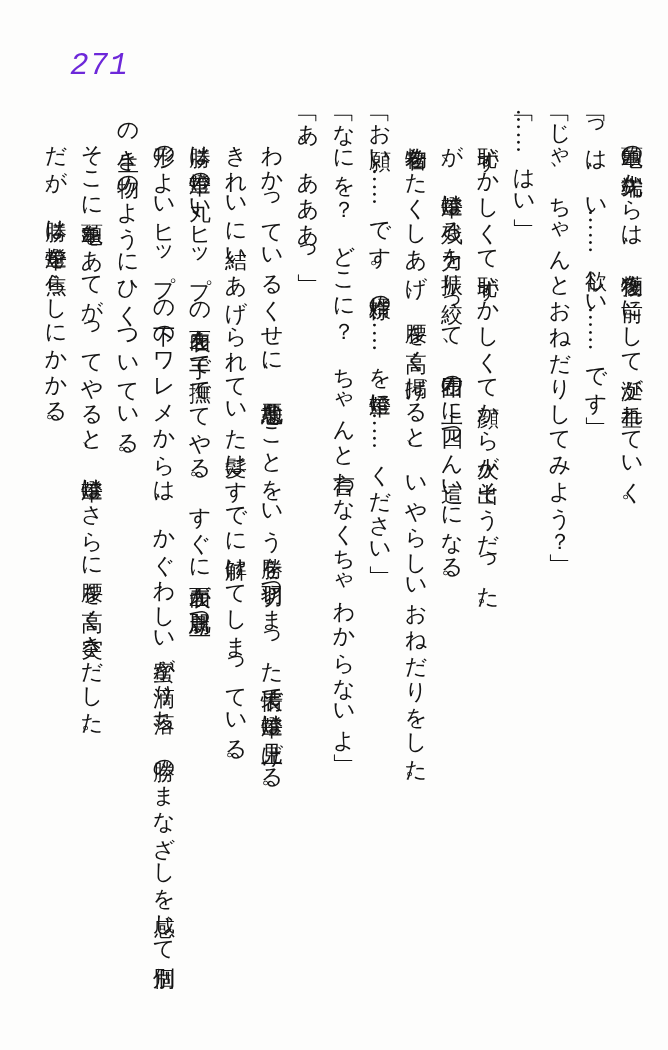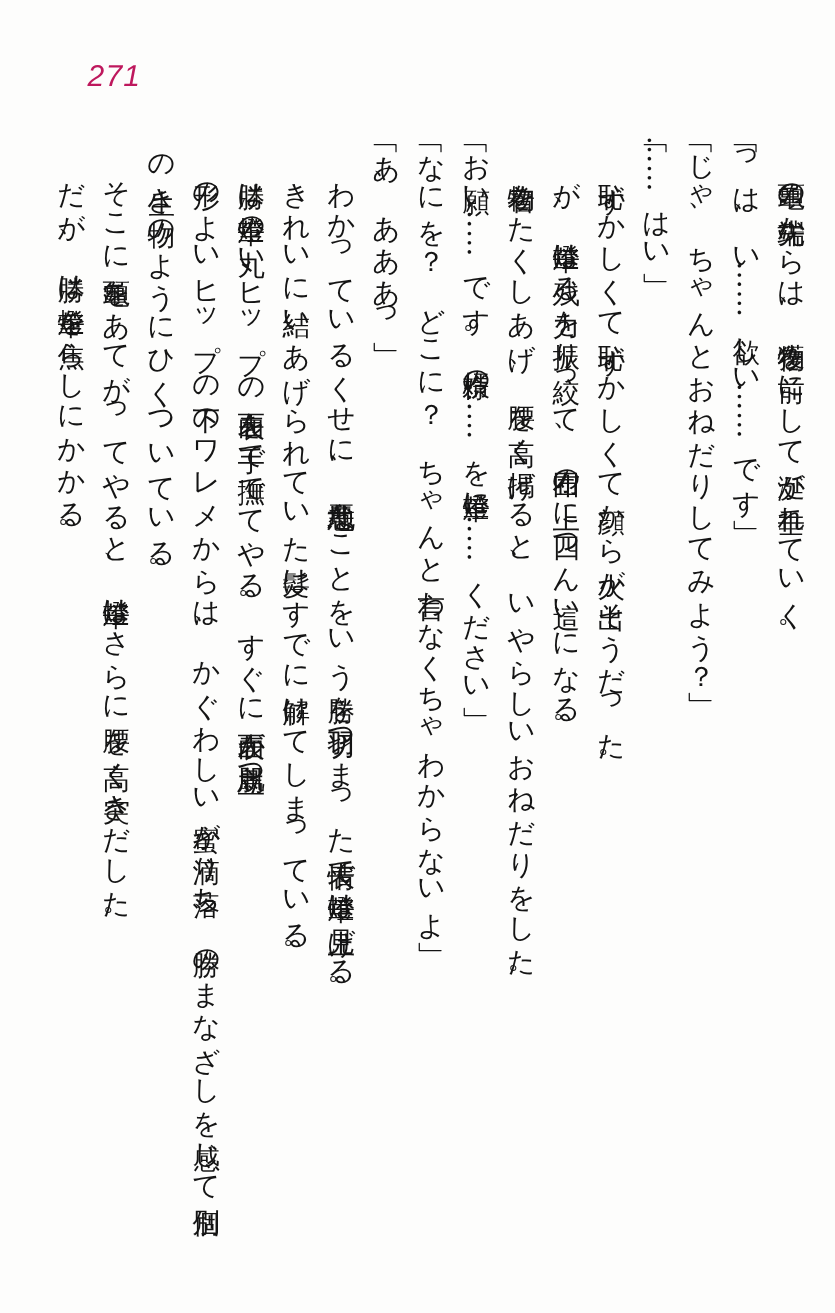--- a/index.html
+++ b/index.html
@@ -16,25 +16,25 @@
   }
   .book-page {
     position: absolute;
     inset: 0;
     background: #fdfdfc;
   }
   .page-number {
     position: absolute;
     top: 48px;
     left: 70px;
-    font-family: Liberation Sans, sans-serif;
+    font-family: Liberation Mono, monospace;
     font-style: italic;
-    font-size: 24px;
+    font-size: 31px;
     letter-spacing: 1px;
-    color: #be185d;
+    color: #6d28d9;
   }
   .page-text {
     position: absolute;
     top: 108px;
     right: 18px;
     height: 864px;
     writing-mode: vertical-rl;
     text-orientation: mixed;
     font-size: 22px;
     line-height: 36px;

